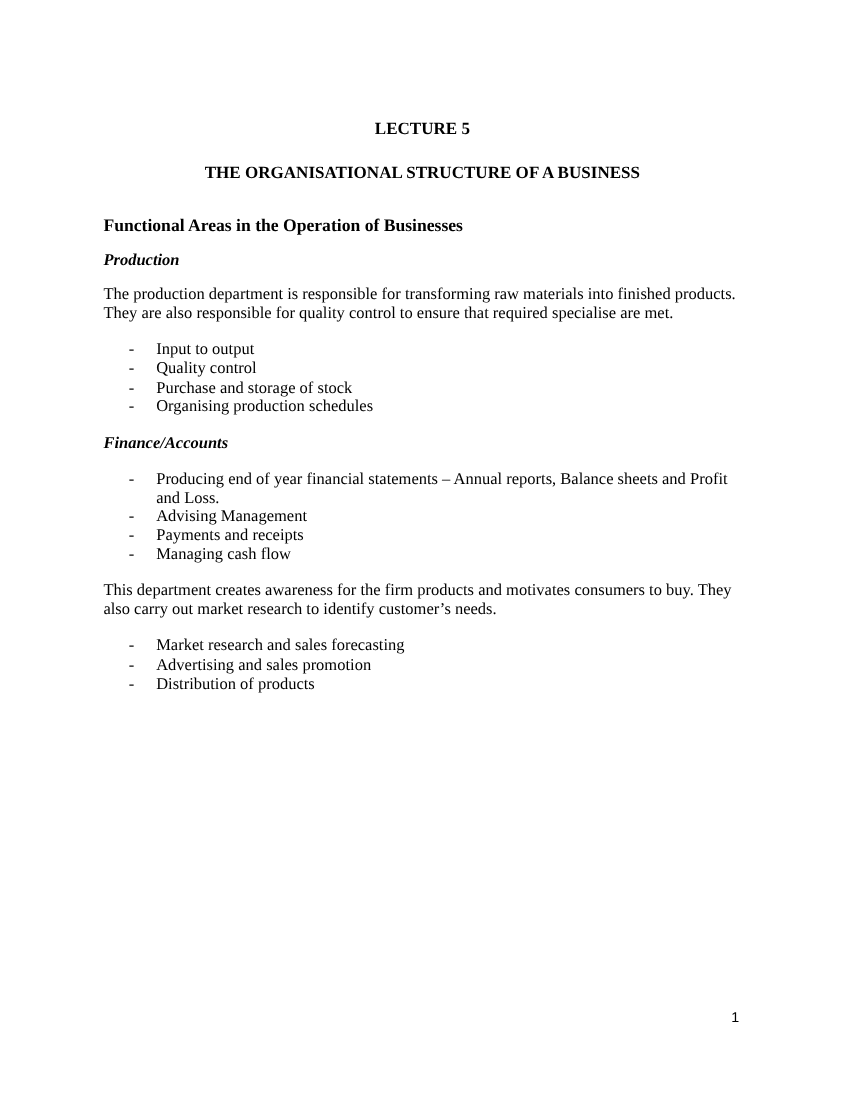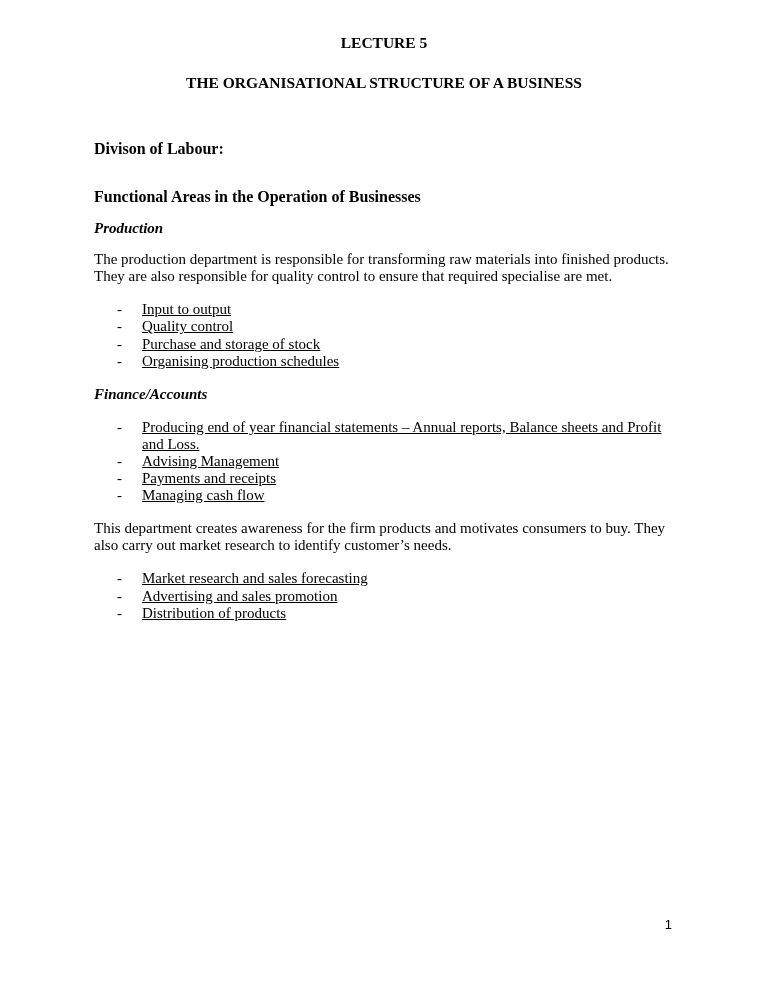--- a/index.html
+++ b/index.html
@@ -8,21 +8,21 @@
     width: 768px;
     height: 994px;
     position: relative;
     font-family: "Liberation Serif", serif;
     color: #000000;
     overflow: hidden;
   }
   .page {
     position: absolute;
     inset: 0;
-    padding: 34px 94px 0 94px;
+    padding: 109px 94px 0 94px;
   }
   .doc-title {
     text-align: center;
     font-weight: bold;
     font-size: 15.5px;
     line-height: 1.2;
     margin-bottom: 21px;
   }
   .section-heading {
     font-weight: bold;
@@ -51,39 +51,37 @@
   .dash-item {
     display: flex;
     font-size: 15px;
     line-height: 1.14;
   }
   .dash-item .marker {
     flex: 0 0 25px;
   }
   .dash-item .item-text {
     flex: 1 1 auto;
-    text-decoration: underline;
   }
   .page-number {
     position: absolute;
     right: 96px;
     bottom: 62px;
     font-size: 13px;
     font-family: "Liberation Sans", sans-serif;
   }
 </style>
 </head>
 <body>
 
 <div class="page">
 
   <div class="doc-title">LECTURE 5</div>
   <div class="doc-title">THE ORGANISATIONAL STRUCTURE OF A BUSINESS</div>
 
-  <div class="section-heading first">Divison of Labour:</div>
 
   <div class="section-heading">Functional Areas in the Operation of Businesses</div>
 
   <div class="sub-heading">Production</div>
   <p class="para">The production department is responsible for transforming raw materials into finished products. They are also responsible for quality control to ensure that required specialise are met.</p>
 
   <div class="dash-list">
     <div class="dash-item">
       <span class="marker">-</span>
       <span class="item-text">Input to output</span>

